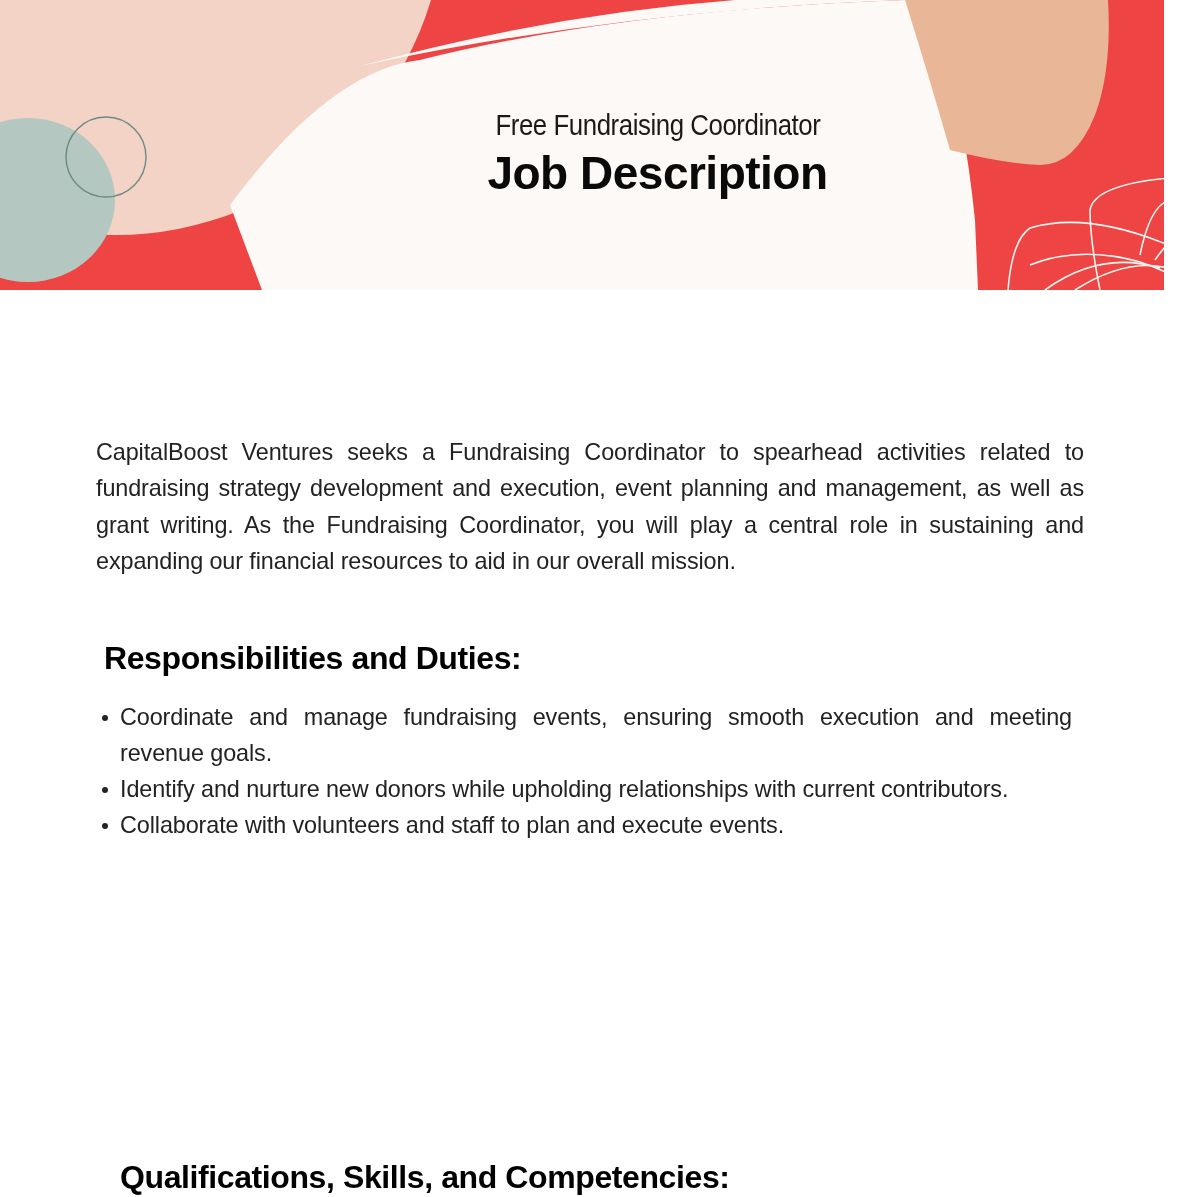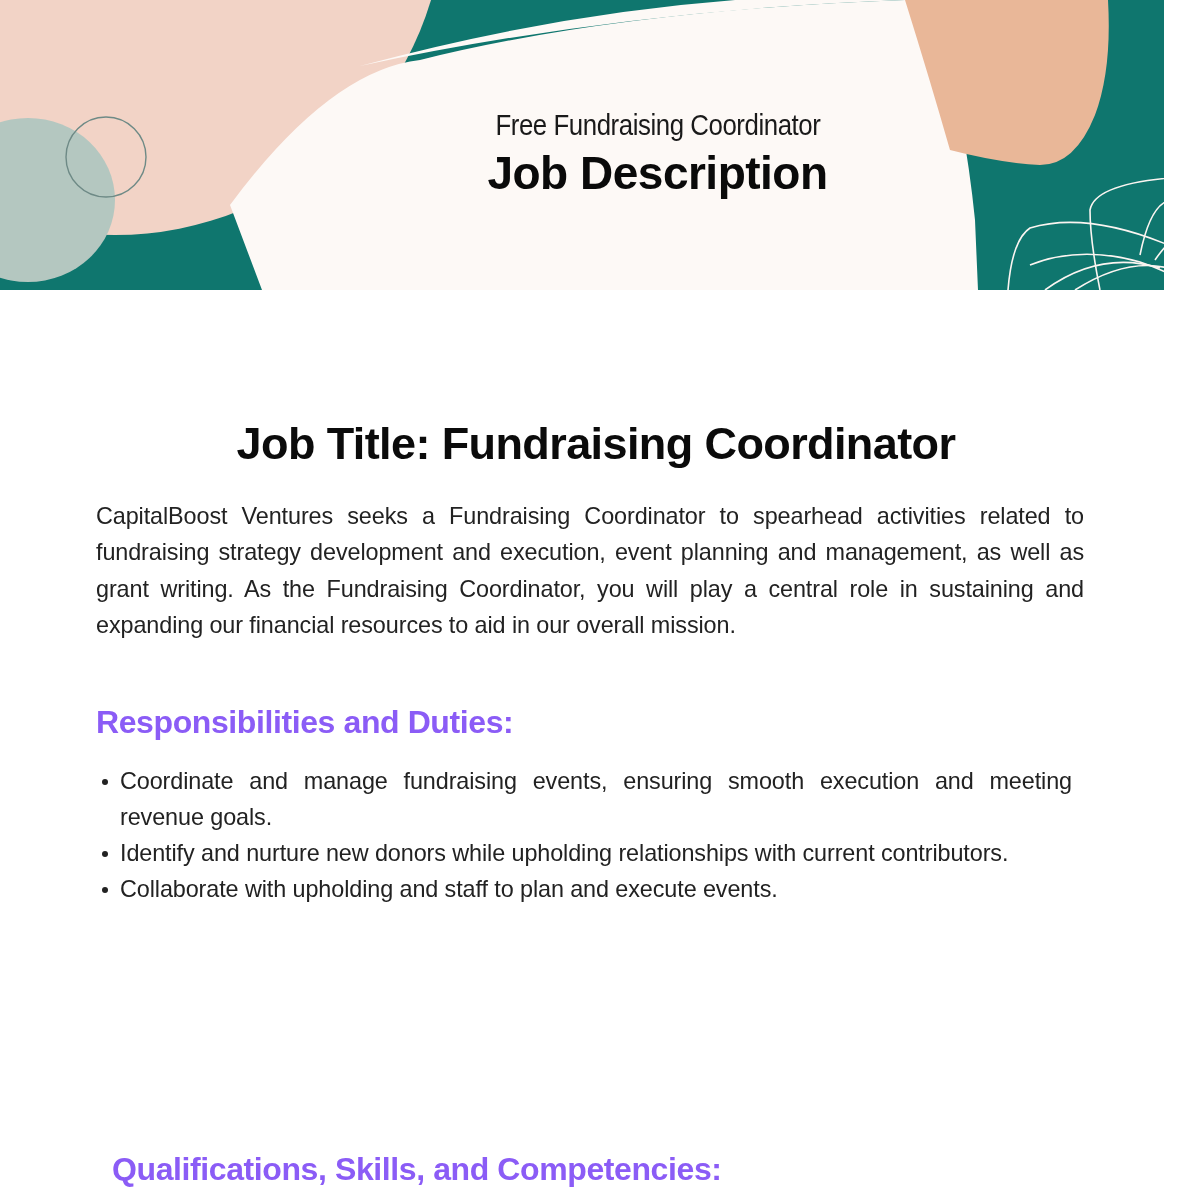--- a/index.html
+++ b/index.html
@@ -5,21 +5,21 @@
   html, body { margin: 0; padding: 0; }
   body {
     width: 1200px; height: 1197px; overflow: hidden;
     background: #ffffff;
     font-family: "Liberation Sans", sans-serif;
     color: #111111;
     position: relative;
   }
   .header {
     position: absolute; left: 0; top: 0; width: 1164px; height: 290px;
-    overflow: hidden; background: #0f766e;
+    overflow: hidden; background: #ef4444;
   }
   .header svg.bg { position: absolute; left: 0; top: 0; }
   .header-text {
     position: absolute; left: 0; top: 108px; width: 1315px; text-align: center;
   }
   .subtitle {
     font-family: "Liberation Sans", sans-serif;
     font-size: 30px; letter-spacing: -0.5px; color: #1a1a1a;
     transform: scaleX(0.86); display: inline-block;
   }
@@ -32,21 +32,21 @@
   }
   h1.job-title {
     margin: 0; text-align: center; font-size: 45px; font-weight: bold;
     letter-spacing: -0.6px; line-height: 64px; color: #0b0b0b;
   }
   p.intro {
     margin: 22px 12px 0 0; font-size: 23.4px; line-height: 36.3px; text-align: justify;
     color: #222; letter-spacing: -0.1px;
   }
   h2.section {
-    margin: 0; font-size: 32px; font-weight: bold; letter-spacing: -0.4px; color: #8b5cf6;
+    margin: 8px; font-size: 32px; font-weight: bold; letter-spacing: -0.4px; color: #000000;
   }
   h2.resp { margin-top: 54px; line-height: 50px; }
   ul.duties {
     list-style: none; margin: 16px 0 0 0; padding: 0; width: 976px;
   }
   ul.duties li {
     position: relative; padding-left: 24px; font-size: 23.4px; line-height: 36px;
     text-align: justify; color: #222; letter-spacing: -0.1px;
   }
   ul.duties li .bullet {
@@ -82,24 +82,23 @@
       <path d="M 1030 265 Q 1080 245 1140 262 Q 1170 272 1200 290"></path>
     </g>
   </svg>
   <div class="header-text">
     <div><span class="subtitle">Free Fundraising Coordinator</span></div>
     <div class="title">Job Description</div>
   </div>
 </div>
 
 <div class="content">
-  <h1 class="job-title">Job Title: Fundraising Coordinator</h1>
   <p class="intro">CapitalBoost Ventures seeks a Fundraising Coordinator to spearhead activities related to fundraising strategy development and execution, event planning and management, as well as grant writing. As the Fundraising Coordinator, you will play a central role in sustaining and expanding our financial resources to aid in our overall mission.</p>
 
   <h2 class="section resp">Responsibilities and Duties:</h2>
   <ul class="duties">
     <li><span class="bullet"></span><span>Coordinate and manage fundraising events, ensuring smooth execution and meeting revenue goals.</span></li>
     <li><span class="bullet"></span><span>Identify and nurture new donors while upholding relationships with current contributors.</span></li>
-    <li><span class="bullet"></span><span>Collaborate with upholding and staff to plan and execute events.</span></li>
+    <li><span class="bullet"></span><span>Collaborate with volunteers and staff to plan and execute events.</span></li>
   </ul>
 </div>
 
 <h2 class="section qual">Qualifications, Skills, and Competencies:</h2>
 
 </body></html>

